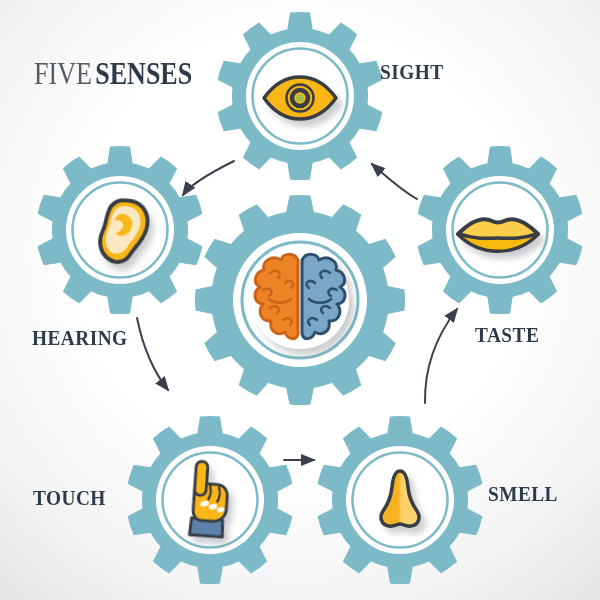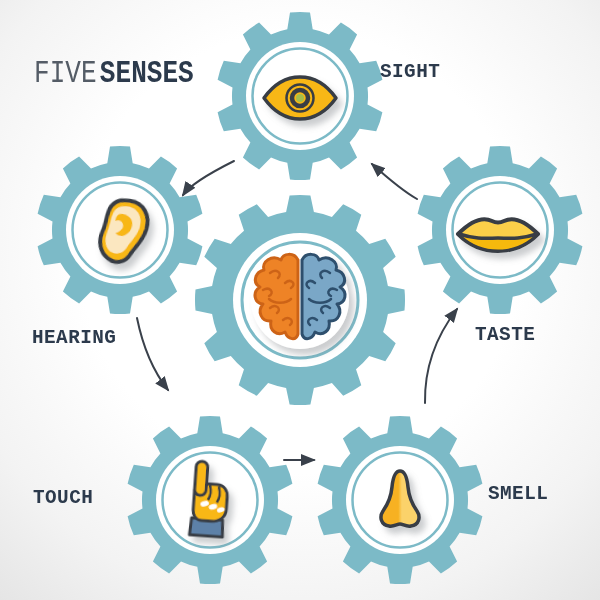--- a/index.html
+++ b/index.html
@@ -1,19 +1,19 @@
 <!DOCTYPE html>
 <html style="--gear_teal: #7cbac7; --text_navy: #2c3a4c; --title_light: #545c66; --arrow: #3a414b; --outline_dark: #383d44; --icon_yellow: #f8b713; --icon_yellow_light: #fbe7c0; --lips_yellow: #fbcf4a; --lips_lower: #f6b90d; --pupil_green: #a6bf4b; --sleeve_blue: #5d81a8; --nose_light: #fcd687; --brain_orange: #ee8326; --brain_orange_line: #cd6419; --brain_blue: #7aa7c7; --brain_blue_line: #2d4f6d; --background_edge: #e5e5e5;"><head>
 <meta charset="utf-8">
 <style>
   html,body{margin:0;padding:0;}
   .canvas{
     position:relative;width:600px;height:600px;overflow:hidden;
     background:radial-gradient(circle at 50% 42%, #ffffff 48%, #f3f3f3 78%, var(--background_edge,#e5e5e5) 100%);
-    font-family:Liberation Mono, monospace;
+    font-family:Liberation Serif, serif;
   }
   svg{position:absolute;left:0;top:0;}
   .gear-body{fill:var(--gear_teal);}
   .gear-disc{fill:#ffffff;}
   .gear-ring{fill:none;stroke:var(--gear_teal);stroke-width:2.5;}
   .gear-ring.big{stroke-width:3;}
   .arrow{fill:none;stroke:var(--arrow);stroke-width:2;stroke-linecap:round;}
   .ah{fill:var(--arrow);}
   .title{
     position:absolute;left:34px;top:56px;font-size:31px;color:var(--title_light);

